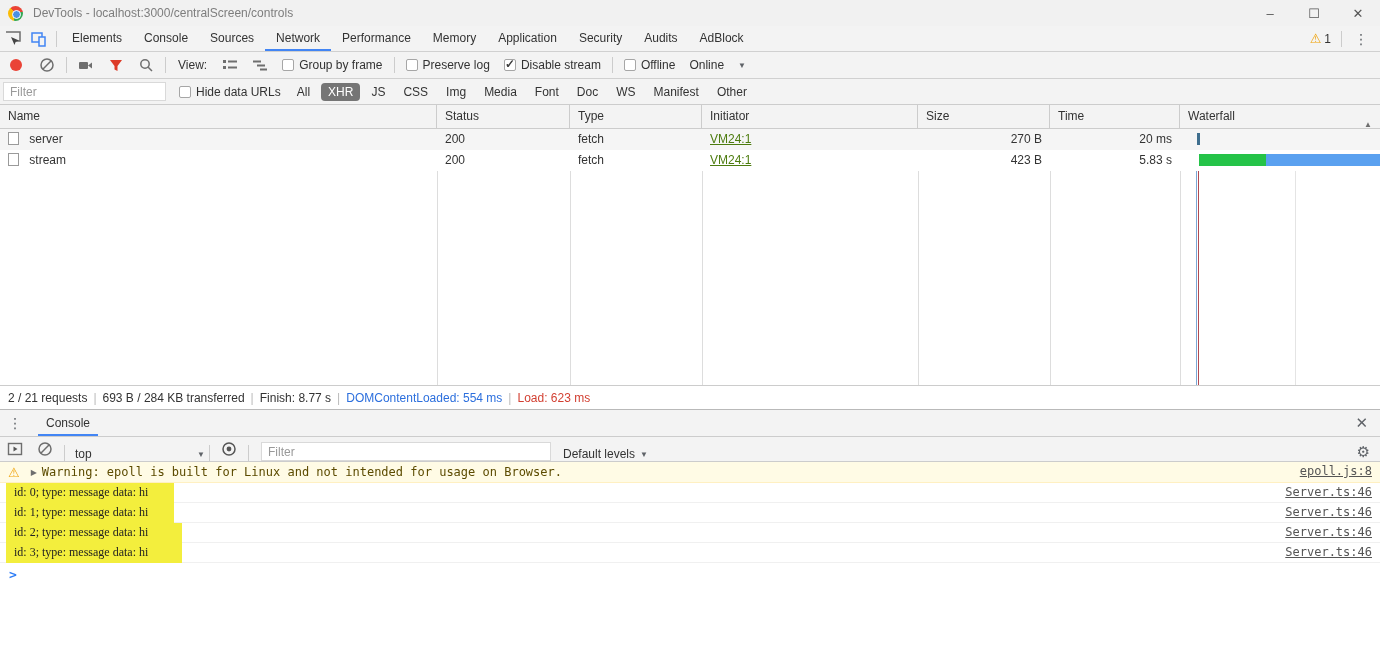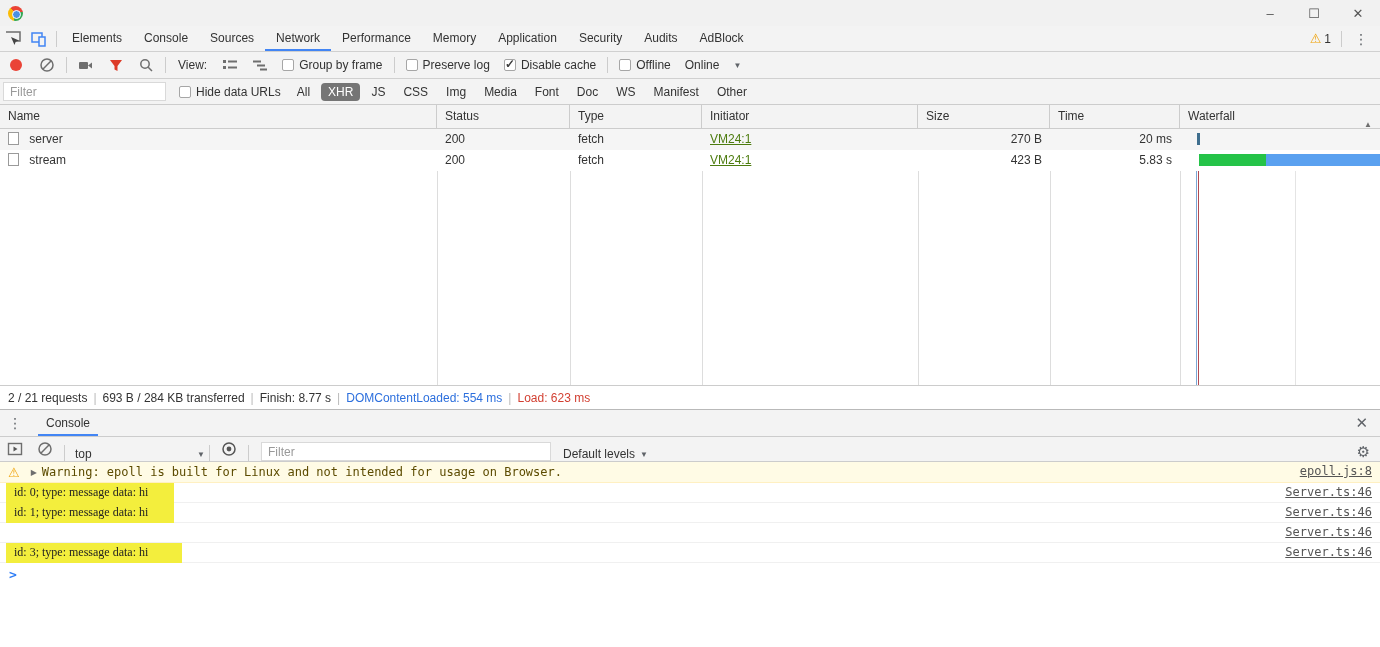--- a/index.html
+++ b/index.html
@@ -93,20 +93,21 @@
   .prompt-row { height:22px; display:flex; align-items:center; }
   .chev { color:#2e7df6; font-weight:bold; font-size:13px; margin-left:9px; }
 </style>
 </head>
 <body>
 
 <div class="screen">
 
   <div class="titlebar">
     <div class="chrome-logo"></div>
+    <span class="win-title">DevTools - localhost:3000/centralScreen/controls</span>
     <div class="win-controls">
       <div class="win-btn">–</div>
       <div class="win-btn">☐</div>
       <div class="win-btn">✕</div>
     </div>
   </div>
 
   <div class="tabbar">
     <div class="tb-icon">
       <svg class="icon16" viewBox="0 0 16 16">
@@ -188,21 +189,21 @@
       <span class="cb"></span>
       <span class="lbl">Group by frame</span>
     </div>
     <div class="vsep"></div>
     <div class="tool-btn">
       <span class="cb"></span>
       <span class="lbl">Preserve log</span>
     </div>
     <div class="tool-btn">
       <span class="cb checked"></span>
-      <span class="lbl">Disable cache</span>
+      <span class="lbl">Disable stream</span>
     </div>
     <div class="vsep"></div>
     <div class="tool-btn">
       <span class="cb"></span>
       <span class="lbl">Offline</span>
     </div>
     <div class="tool-btn">
       <span class="lbl">Online</span>
       <span class="dd-arrow">▼</span>
     </div>
@@ -341,20 +342,21 @@
     </div>
     <div class="msg-row">
       <span class="hl mono">id: 0; type: message data: hi</span>
       <a class="src-link mono">Server.ts:46</a>
     </div>
     <div class="msg-row">
       <span class="hl mono">id: 1; type: message data: hi</span>
       <a class="src-link mono">Server.ts:46</a>
     </div>
     <div class="msg-row">
+      <span class="hl mono">id: 2; type: message data: hi</span>
       <a class="src-link mono">Server.ts:46</a>
     </div>
     <div class="msg-row">
       <span class="hl mono">id: 3; type: message data: hi</span>
       <a class="src-link mono">Server.ts:46</a>
     </div>
     <div class="prompt-row">
       <span class="chev mono">&gt;</span>
     </div>
   </div>

